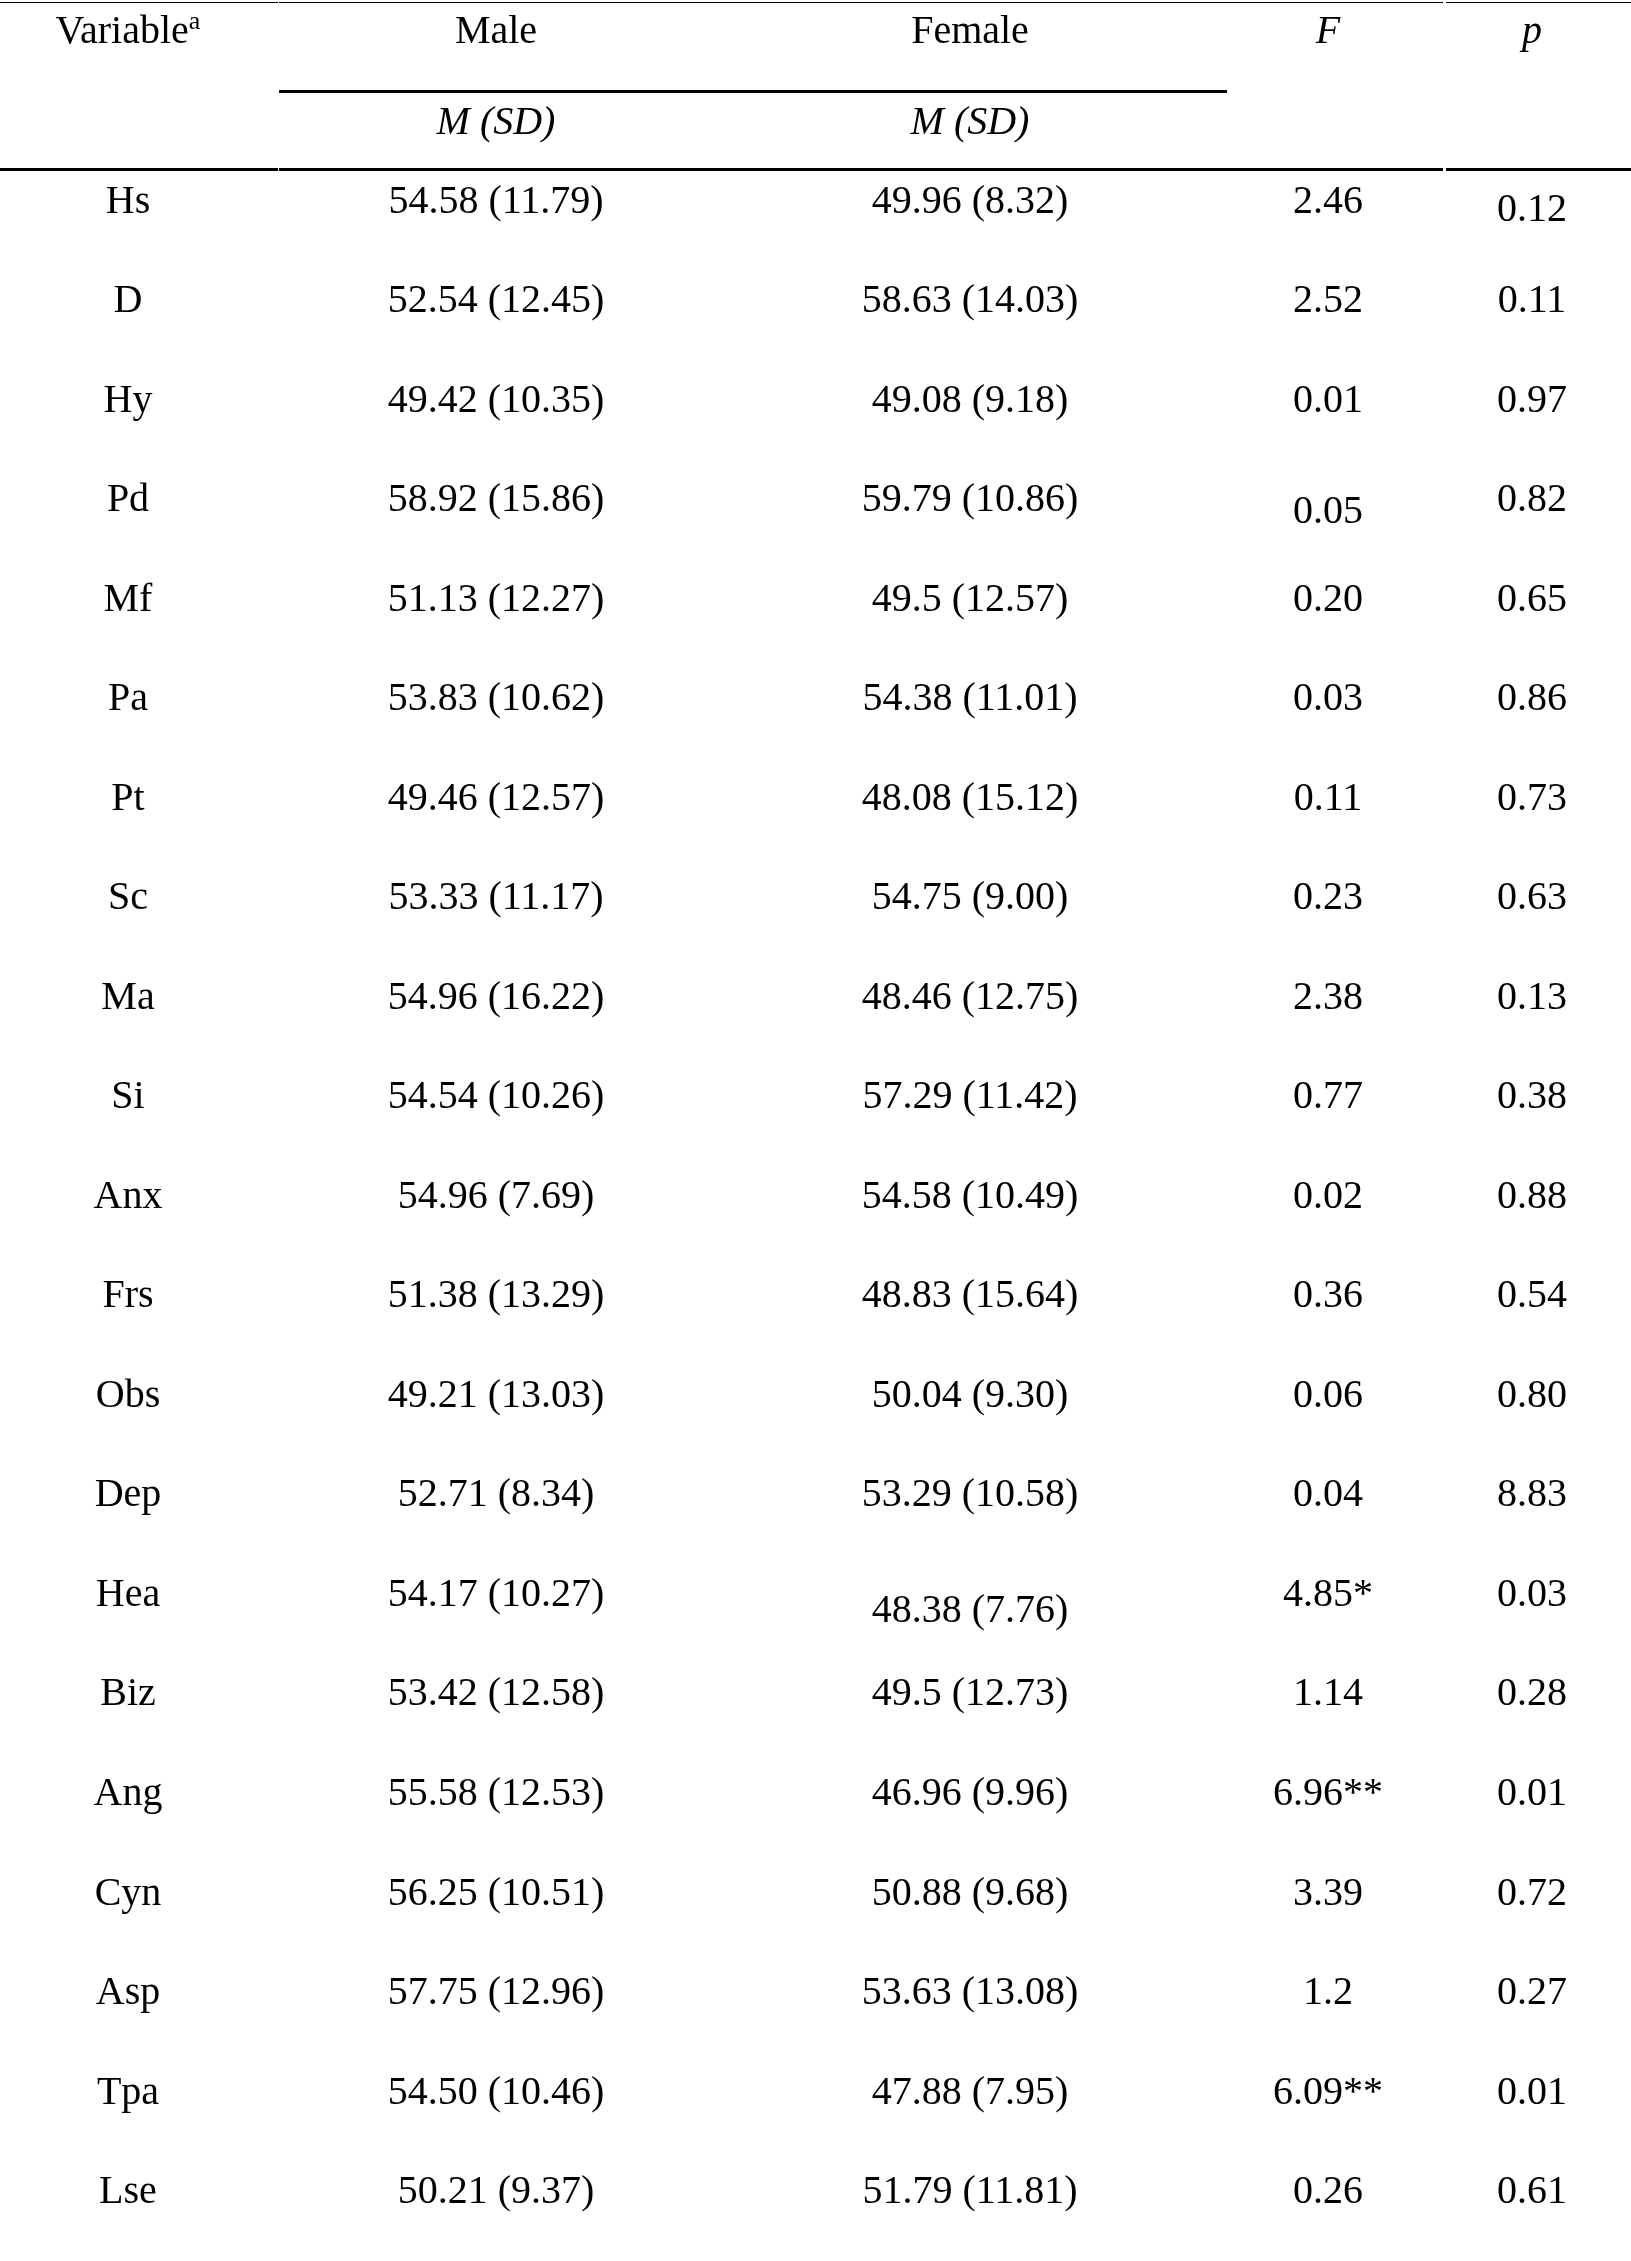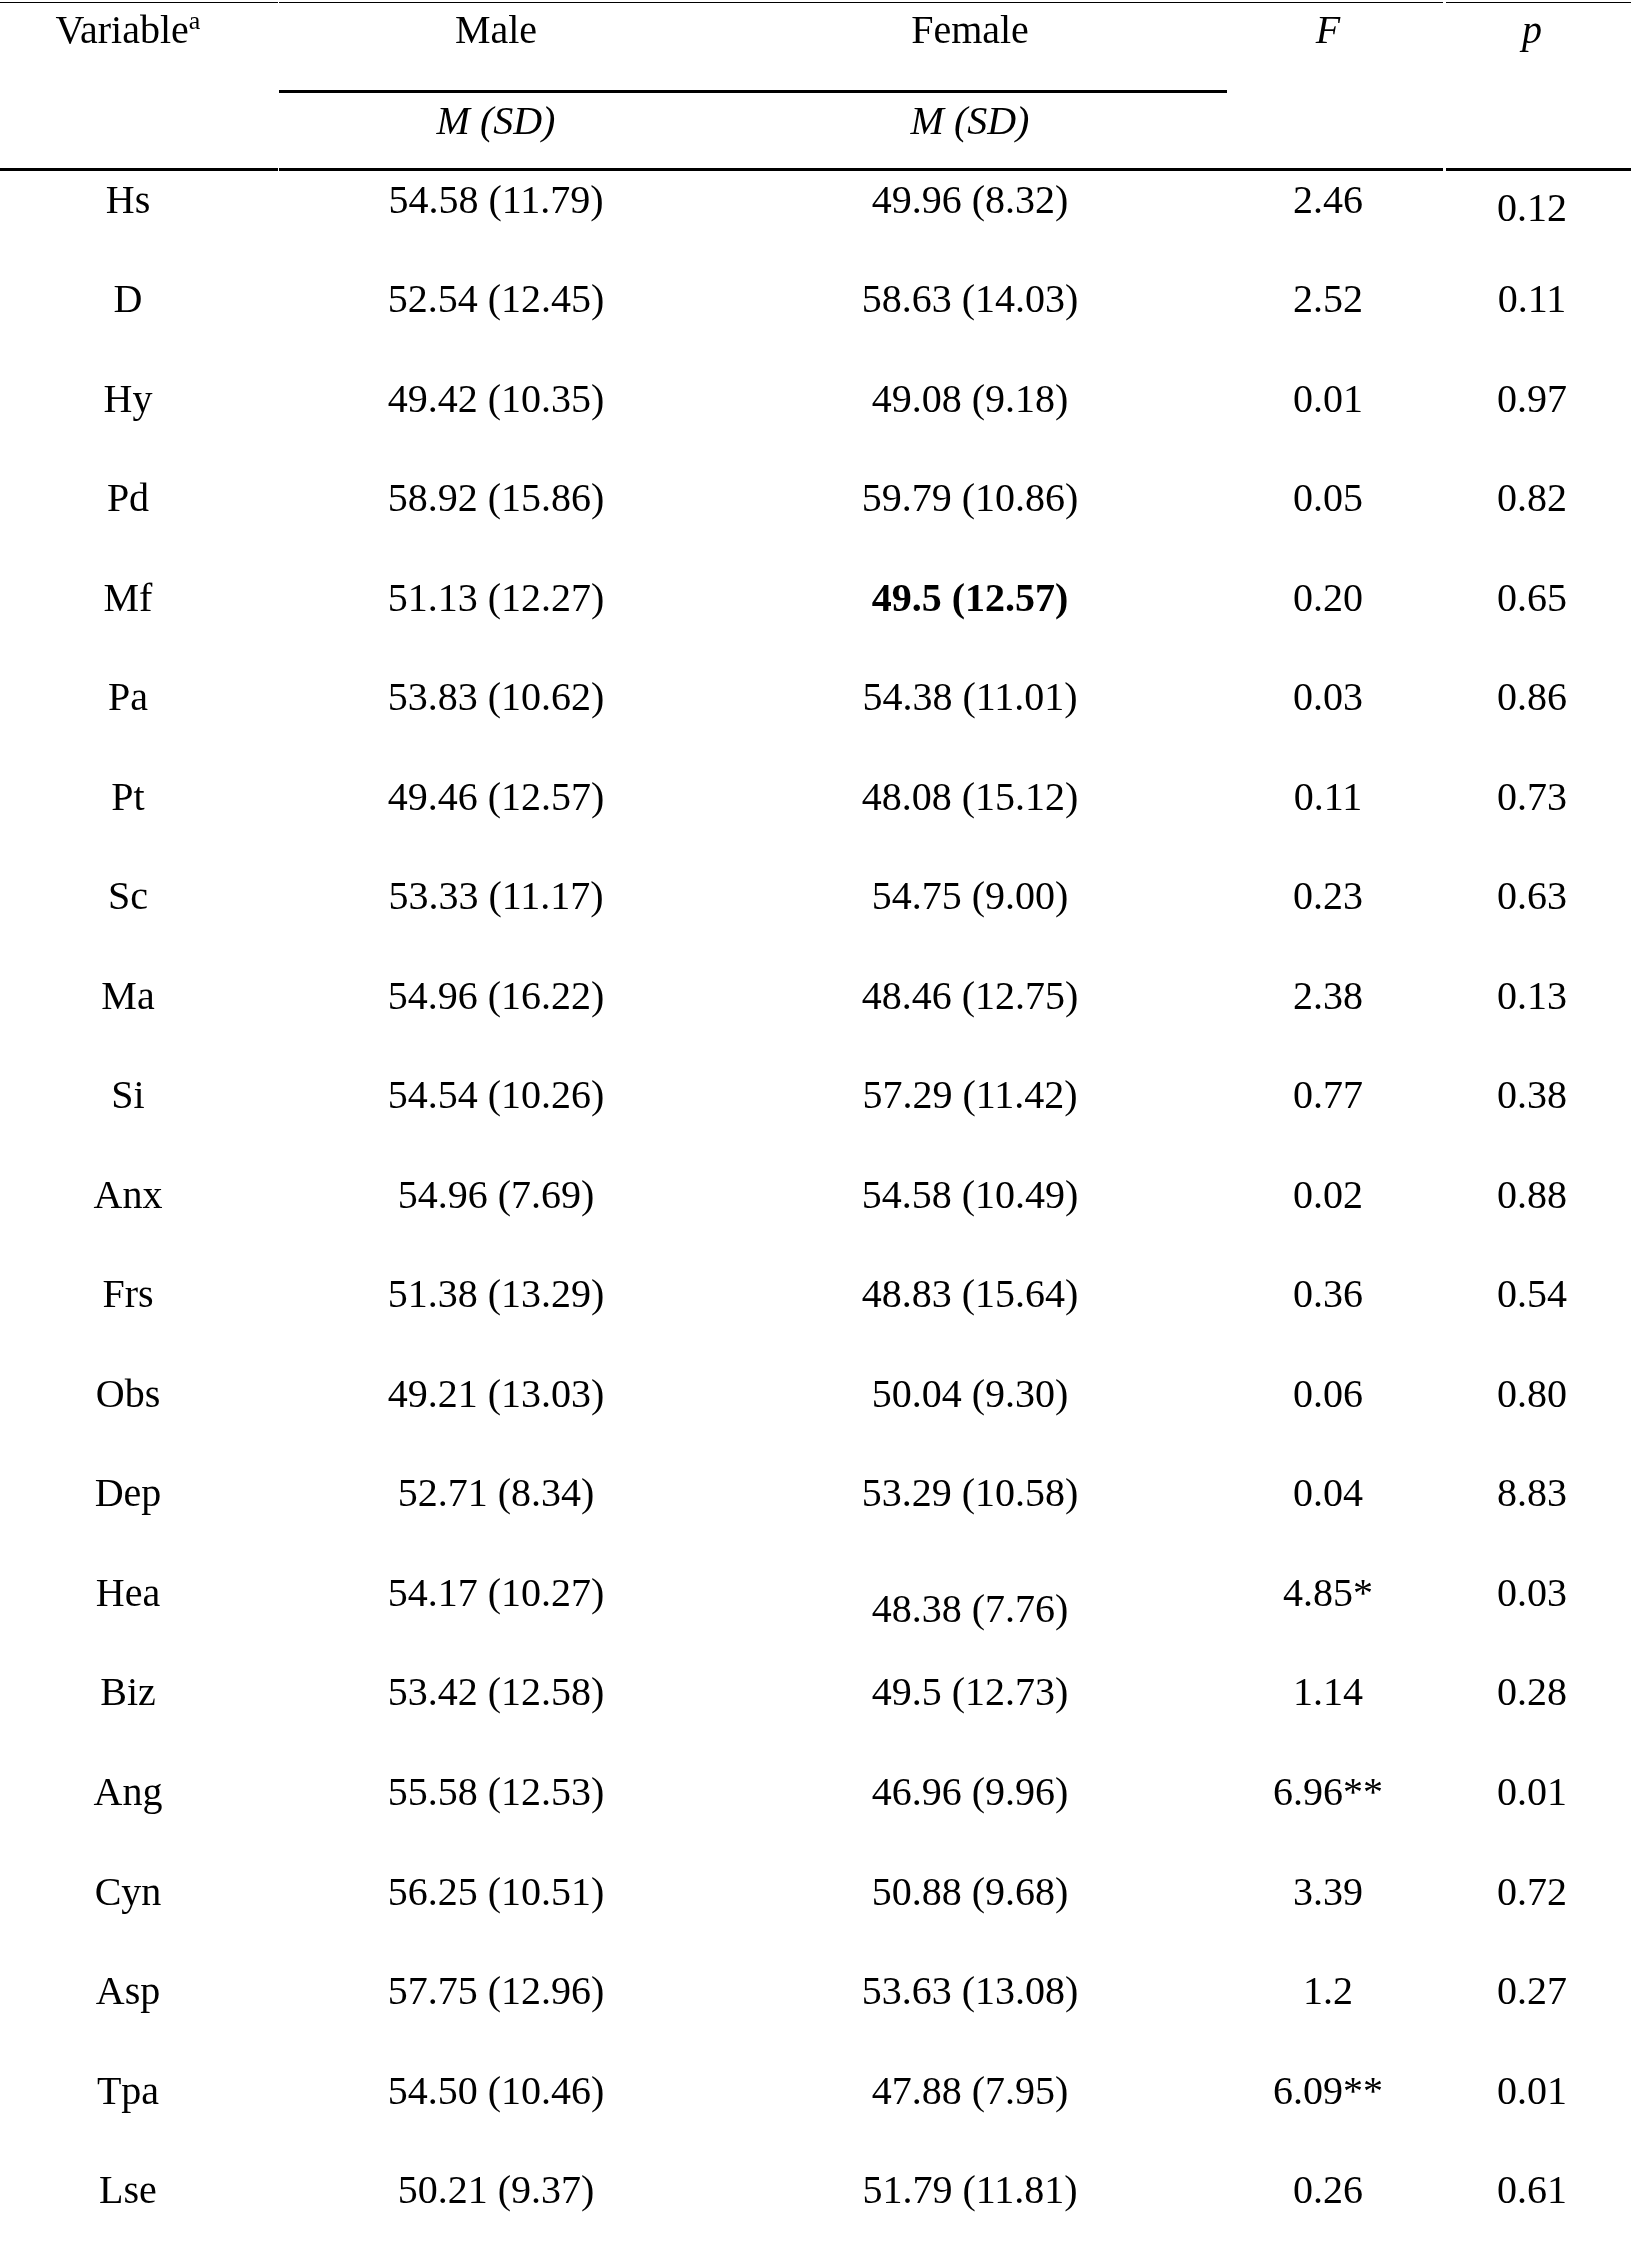--- a/index.html
+++ b/index.html
@@ -113,27 +113,27 @@
     <div class="cell c-var" style="top: 0px;">Hy</div>
     <div class="cell c-male" style="top: 0px;">49.42 (10.35)</div>
     <div class="cell c-female" style="top: 0px;">49.08 (9.18)</div>
     <div class="cell c-f" style="top: 0px;">0.01</div>
     <div class="cell c-p" style="top: 0px;">0.97</div>
   </div>
       <div class="row" style="top: 478px; height: 40px;">
     <div class="cell c-var" style="top: 0px;">Pd</div>
     <div class="cell c-male" style="top: 0px;">58.92 (15.86)</div>
     <div class="cell c-female" style="top: 0px;">59.79 (10.86)</div>
-    <div class="cell c-f" style="top: 0px;">0.05</div>
+    <div class="cell c-f" style="top: 12px;">0.05</div>
     <div class="cell c-p" style="top: 0px;">0.82</div>
   </div>
       <div class="row" style="top: 578px; height: 40px;">
     <div class="cell c-var" style="top: 0px;">Mf</div>
     <div class="cell c-male" style="top: 0px;">51.13 (12.27)</div>
-    <div class="cell c-female" style="top: 0px; font-weight: bold;">49.5 (12.57)</div>
+    <div class="cell c-female" style="top: 0px;">49.5 (12.57)</div>
     <div class="cell c-f" style="top: 0px;">0.20</div>
     <div class="cell c-p" style="top: 0px;">0.65</div>
   </div>
       <div class="row" style="top: 677px; height: 40px;">
     <div class="cell c-var" style="top: 0px;">Pa</div>
     <div class="cell c-male" style="top: 0px;">53.83 (10.62)</div>
     <div class="cell c-female" style="top: 0px;">54.38 (11.01)</div>
     <div class="cell c-f" style="top: 0px;">0.03</div>
     <div class="cell c-p" style="top: 0px;">0.86</div>
   </div>

